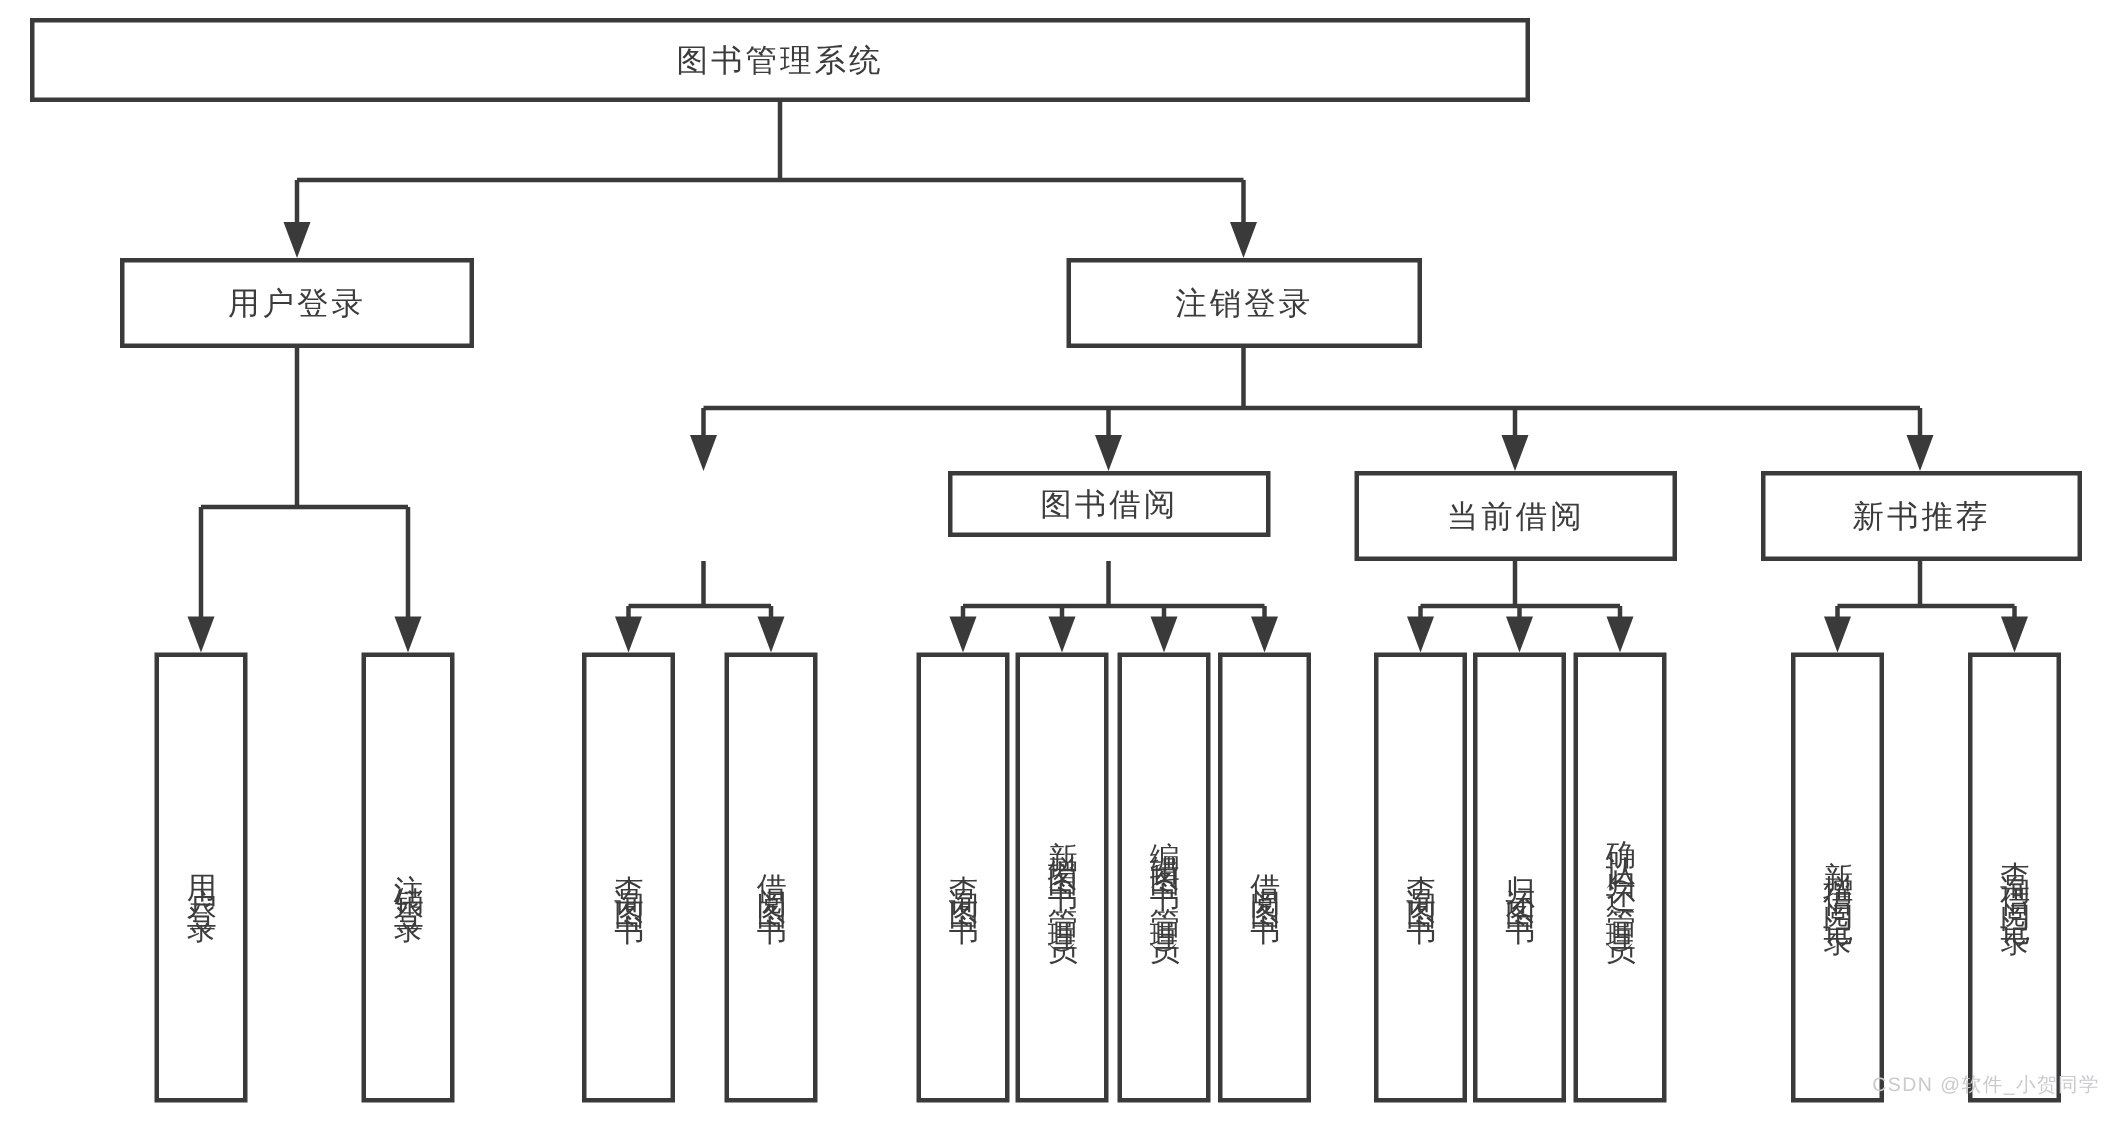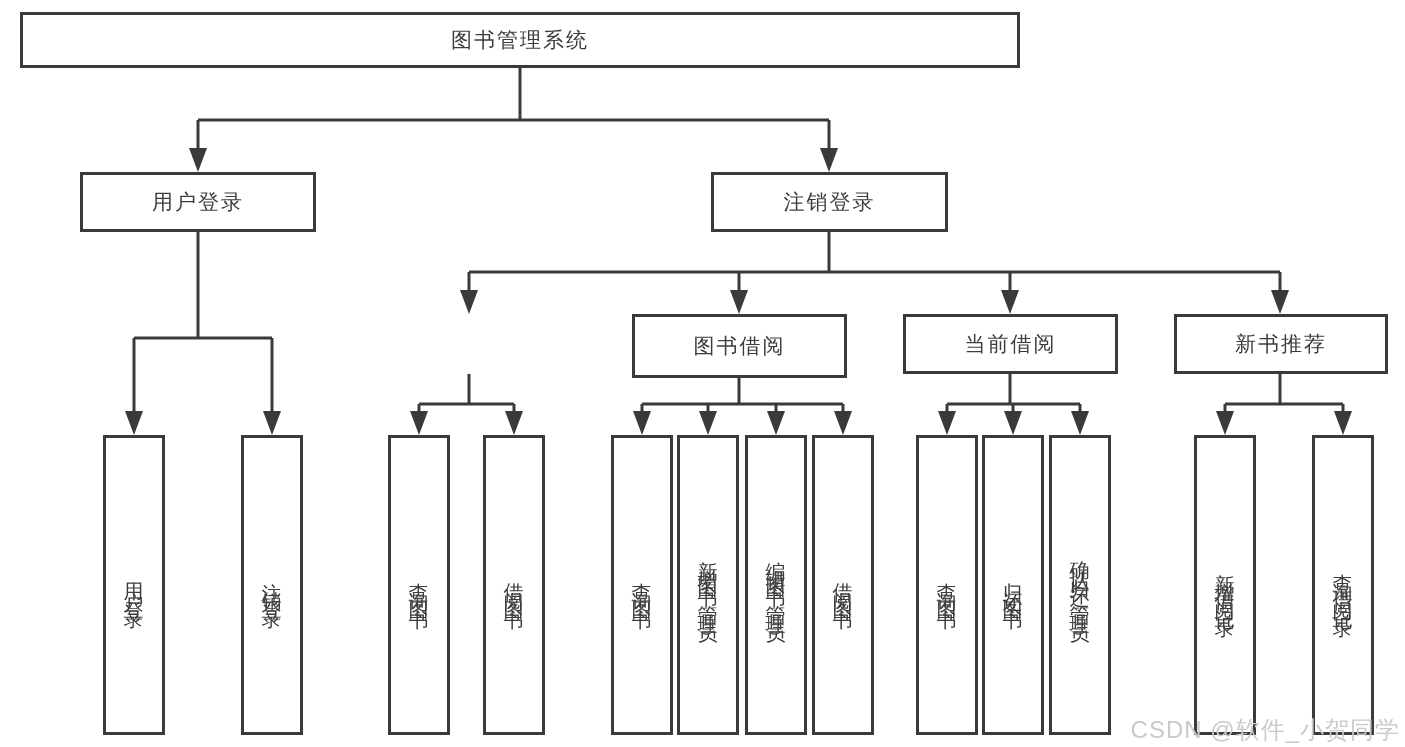--- a/index.html
+++ b/index.html
@@ -53,21 +53,21 @@
     text-orientation: mixed;
     font-size: 20px;
     letter-spacing: 9px;
     line-height: 1;
     white-space: nowrap;
   }
   .watermark {
     position: absolute;
     top: 714px;
     right: 5px;
-    font-size: 24px;
+    font-size: 13px;
     color: var(--watermark);
     letter-spacing: 1px;
     white-space: nowrap;
     z-index: 5;
     margin-left: 32px;
   }
 </style>
 </head>
 <body>
 
@@ -139,21 +139,21 @@
     <span>图书管理系统</span>
   </div>
 
   <div class="box h" style="left:80px;top:172px;width:236px;height:60px">
     <span>用户登录</span>
   </div>
   <div class="box h" style="left:711px;top:172px;width:237px;height:60px">
     <span>注销登录</span>
   </div>
 
-  <div class="box h" style="left:632px;top:314px;width:215px;height:64px">
+  <div class="box h" style="left:632px;top:314px;width:215px;height:44px">
     <span>图书借阅</span>
   </div>
   <div class="box h" style="left:903px;top:314px;width:215px;height:60px">
     <span>当前借阅</span>
   </div>
   <div class="box h" style="left:1174px;top:314px;width:214px;height:60px">
     <span>新书推荐</span>
   </div>
 
   <div class="box v" style="left:103px;top:435px;width:62px;height:300px">

